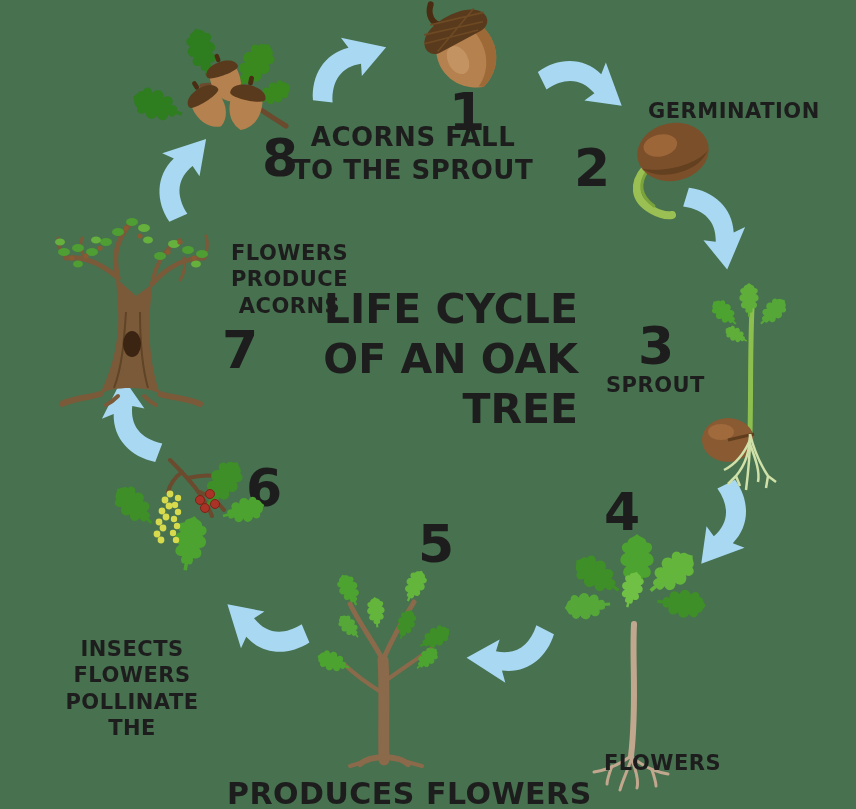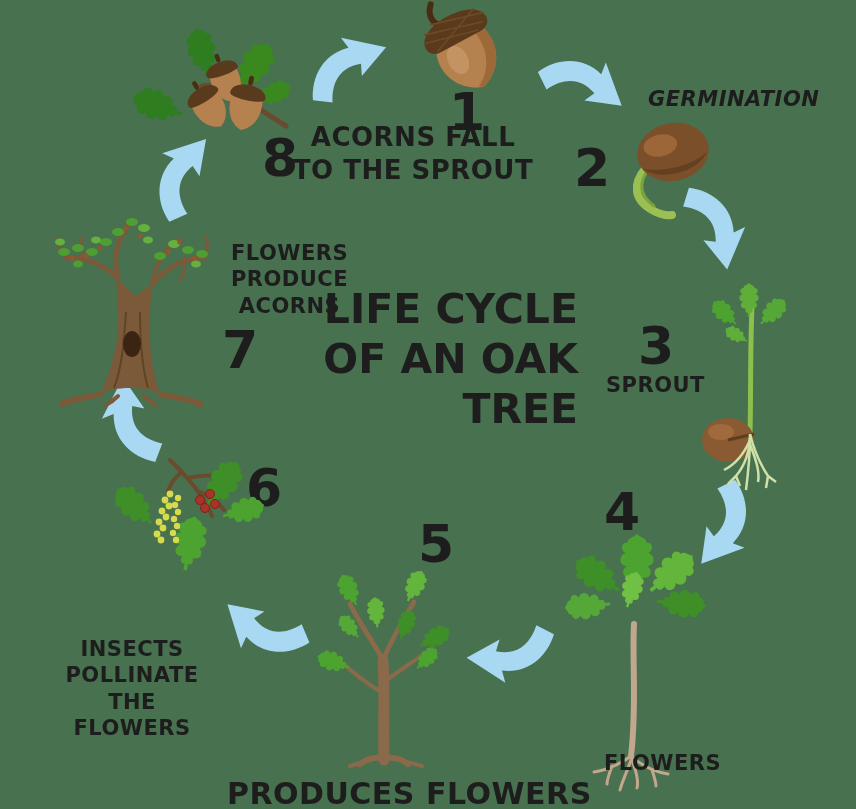--- a/index.html
+++ b/index.html
@@ -98,21 +98,21 @@
         <path d="M34,50 L88,50 C94,72 84,94 60,102 C38,94 26,72 34,50 Z" fill="#B5814E"></path>
         <path d="M60,102 C84,94 94,72 88,50 L78,50 C82,70 74,90 56,99 Z" fill="#96622F" opacity="0.75"></path>
         <ellipse cx="50" cy="66" rx="10" ry="15" fill="#C89768" opacity="0.8"></ellipse>
         <path d="M28,36 C36,18 86,18 94,36 C98,44 92,51 84,51 L38,51 C30,51 24,44 28,36 Z" fill="#5A3A1C"></path>
         <path d="M32,28 L90,44 M42,22 L95,36 M28,36 L82,49 M36,49 L88,28" stroke="#6E4A24" stroke-width="1.6" fill="none"></path>
       </g>
     </svg>
   </div>
   <div class="stage-number" style="left:449px; top:86px;">1</div>
 
-  <div class="stage-label" style="left:648px; top:86px; white-space:nowrap;font-style:italic;">GERMINATION</div>
+  <div class="stage-label" style="left:648px; top:98px; white-space:nowrap;">GERMINATION</div>
   <div class="illu" style="left:618px; top:110px;">
     <svg width="110" height="118" viewBox="0 0 110 118">
       <path d="M28,58 C14,74 16,90 34,100 C41,104 48,106 54,105" stroke="#9ABF52" stroke-width="8" fill="none" stroke-linecap="round"></path>
       <path d="M30,60 C20,74 22,86 36,96" stroke="#7BA33C" stroke-width="3" fill="none" stroke-linecap="round"></path>
       <g transform="rotate(-12 55 42)">
         <ellipse cx="55" cy="42" rx="36" ry="29" fill="#7C4F2B"></ellipse>
         <ellipse cx="44" cy="33" rx="17" ry="11" fill="#9C6639"></ellipse>
         <path d="M22,52 C40,60 74,60 89,48 C76,68 36,68 22,52 Z" fill="#63401F"></path>
       </g>
     </svg>
@@ -221,22 +221,22 @@
       <g fill="#A83326" stroke="#7E2317" stroke-width="1">
         <circle cx="88" cy="48" r="4.5"></circle>
           <circle cx="98" cy="42" r="4.5"></circle>
         <circle cx="93" cy="56" r="4.5"></circle>
           <circle cx="103" cy="52" r="4.5"></circle>
       </g>
     </svg>
   </div>
   <div class="stage-label" style="left:42px; top:600px; width:180px;margin-top:36px;">
     <div>INSECTS</div>
+    <div>FLOWERS</div>
     <div>POLLINATE THE</div>
-    <div>FLOWERS</div>
   </div>
 
   <div class="stage-label" style="left:182px; top:224px; width:215px;margin-top:16px;">
     <div>FLOWERS PRODUCE</div>
     <div>ACORNS</div>
   </div>
   <div class="stage-number" style="left:222px; top:324px;">7</div>
   <div class="illu" style="left:48px; top:212px;">
     <svg width="170" height="190" viewBox="0 0 170 190">
       <g stroke="#7B5A3A" fill="none" stroke-linecap="round">

